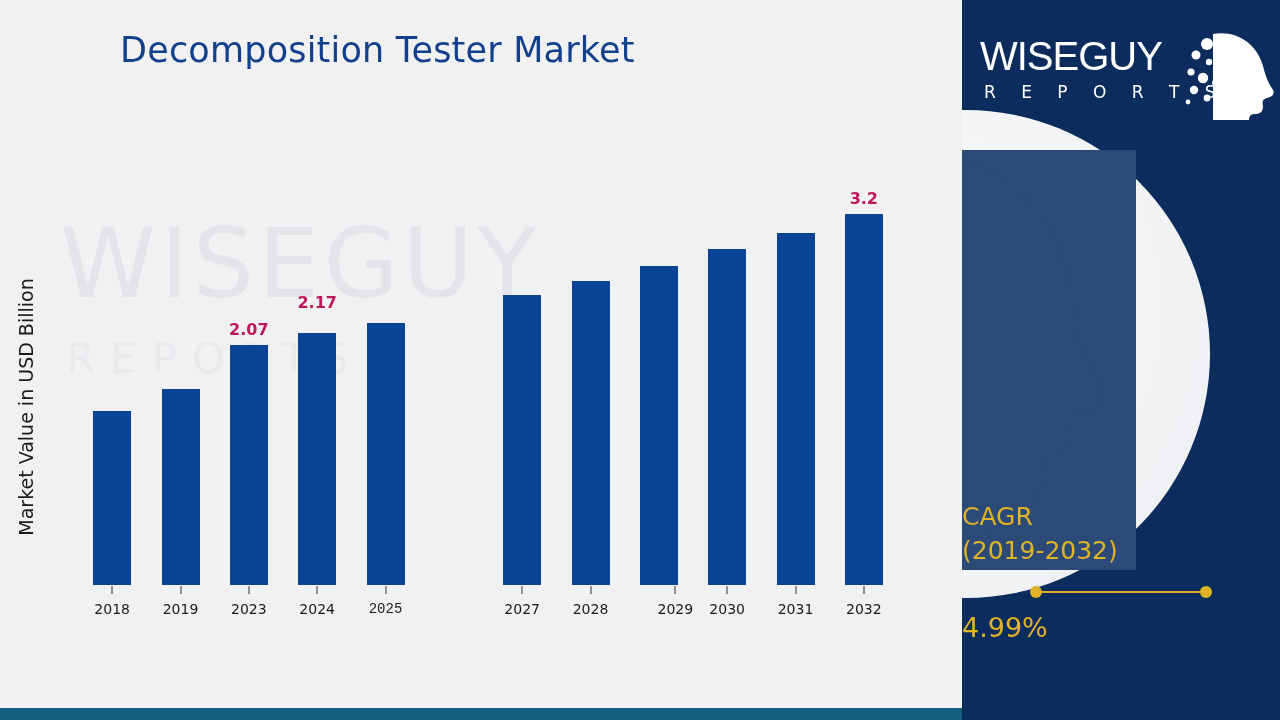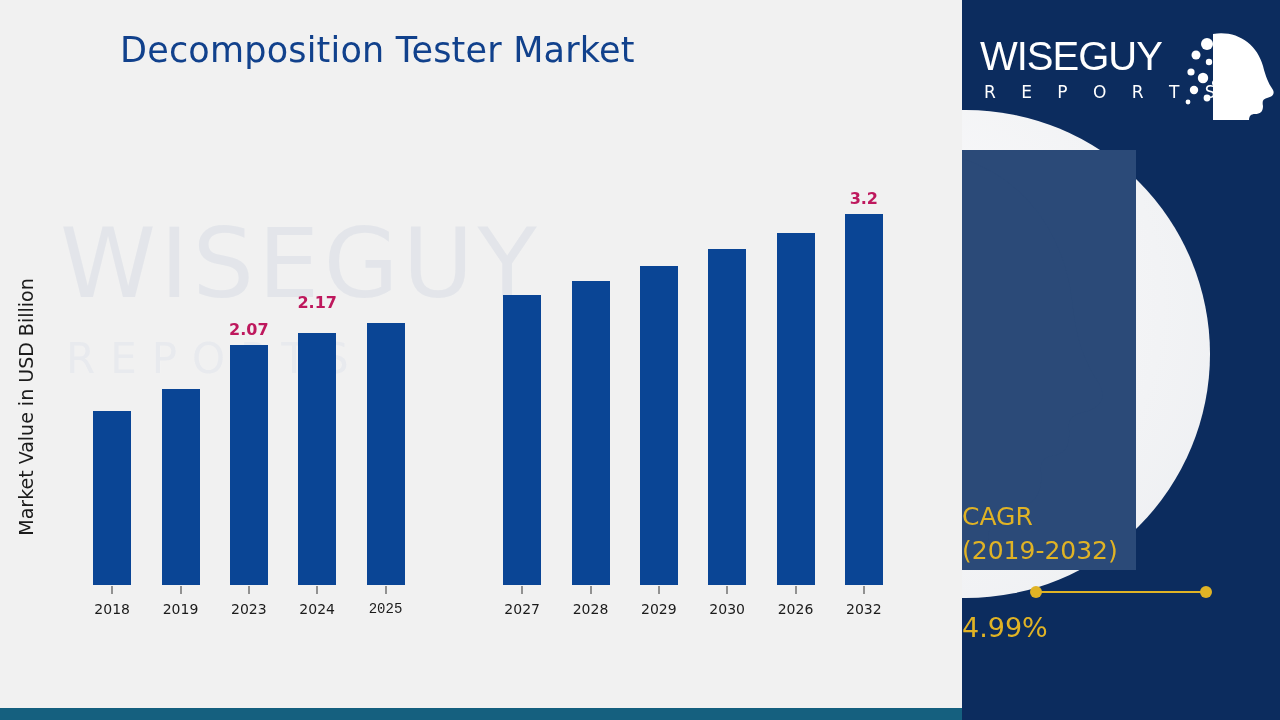--- a/index.html
+++ b/index.html
@@ -163,34 +163,34 @@
         <div class="bar-slot" style="left: 425.167px; height: 400px;">
           <div class="bar" style="height: 289.855px; background: rgb(10, 69, 149);"></div>
           <div class="tick"></div>
           <div class="xtick-label">2027</div>
         </div>
         <div class="bar-slot" style="left: 493.5px; height: 400px; text-decoration: underline;">
           <div class="bar" style="height: 303.768px; background: rgb(10, 69, 149);"></div>
           <div class="tick"></div>
           <div class="xtick-label">2028</div>
         </div>
-        <div class="bar-slot" style="left: 561.833px; height: 400px;">
+        <div class="bar-slot" style="left: 561.833px; height: 400px; padding-left: 33px;">
           <div class="bar" style="height: 318.841px; background: rgb(10, 69, 149);"></div>
           <div class="tick"></div>
           <div class="xtick-label">2029</div>
         </div>
         <div class="bar-slot" style="left: 630.167px; height: 400px;">
           <div class="bar" style="height: 336.232px; background: rgb(10, 69, 149);"></div>
           <div class="tick"></div>
           <div class="xtick-label">2030</div>
         </div>
         <div class="bar-slot" style="left: 698.5px; height: 400px;">
           <div class="bar" style="height: 352.464px; background: rgb(10, 69, 149);"></div>
           <div class="tick"></div>
-          <div class="xtick-label">2026</div>
+          <div class="xtick-label">2031</div>
         </div>
         <div class="bar-slot" style="left: 766.833px; height: 400px;">
           <div class="bar" style="height: 371.014px; background: rgb(10, 69, 149);"></div>
           <div class="bar-value" style="bottom: 377.014px;">3.2</div>
           <div class="tick"></div>
           <div class="xtick-label">2032</div>
         </div>
       </div>
   </div>
 

